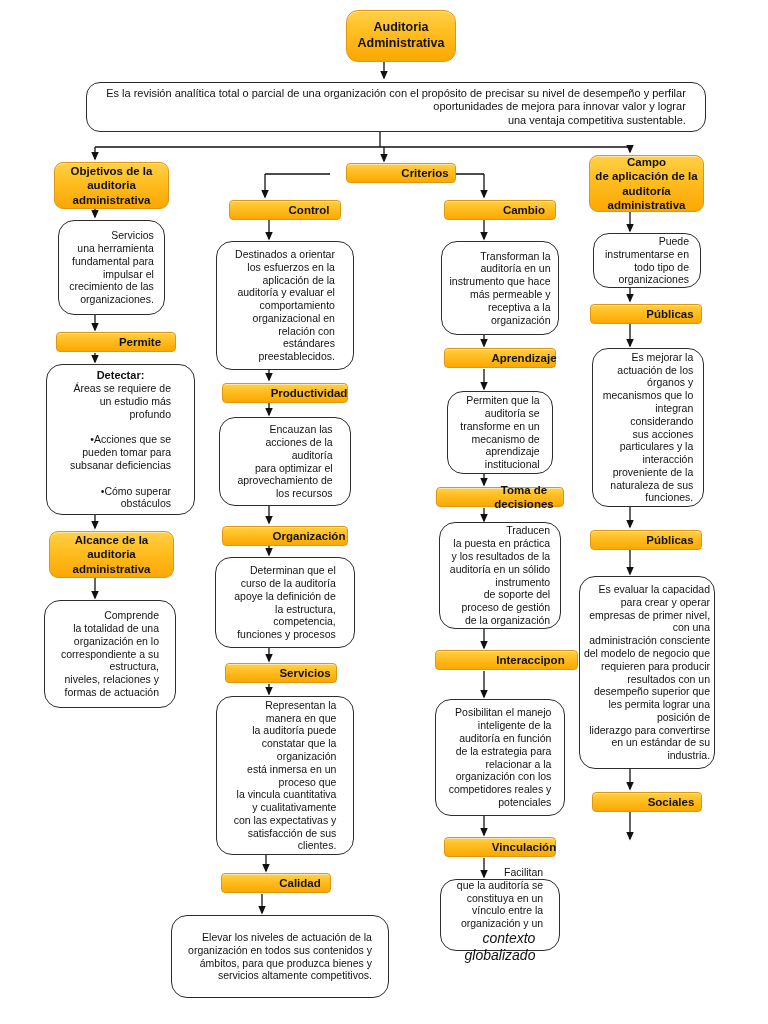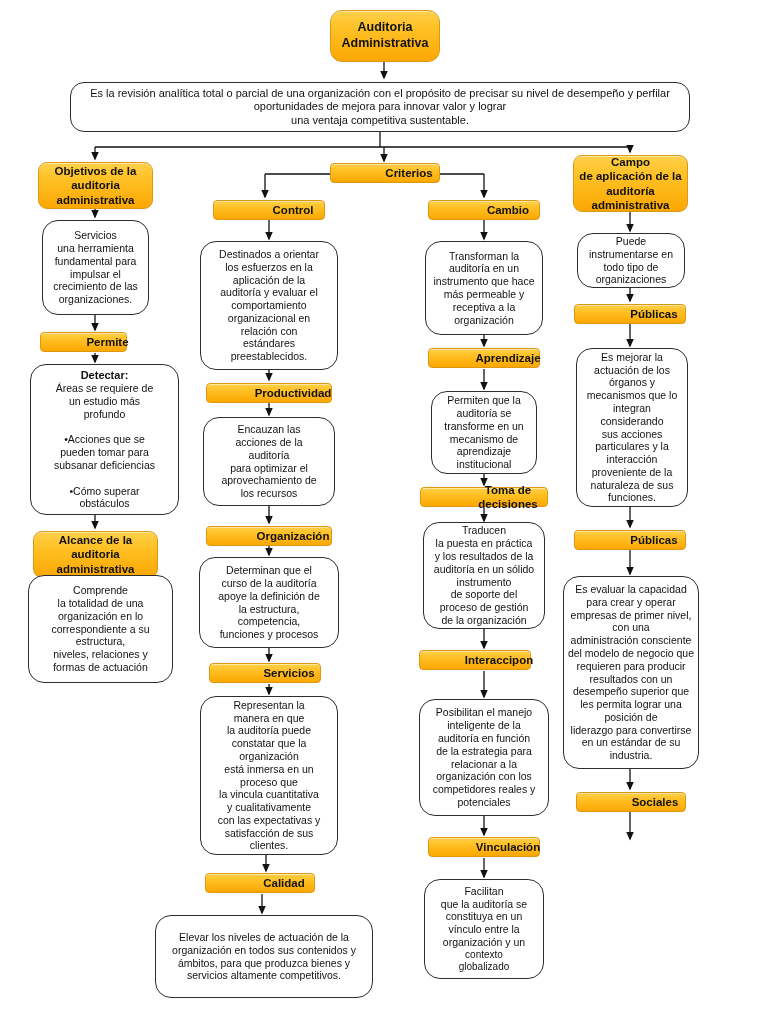--- a/index.html
+++ b/index.html
@@ -1,31 +1,31 @@
 <!DOCTYPE html>
 <html><head>
 <meta charset="utf-8">
 <style>
   html,body{margin:0;padding:0;background:#ffffff;}
   .canvas{position:relative;width:768px;height:1024px;background:#fff;overflow:hidden;
           font-family:"Liberation Sans",sans-serif;color:#111;}
   .connectors{position:absolute;left:0;top:0;pointer-events:none;}
   .node{position:absolute;box-sizing:border-box;display:flex;flex-direction:column;
         align-items:center;justify-content:center;text-align:center;
-        white-space:pre-line;line-height:1.22;}
+        white-space:pre-line;line-height:1.22;margin-left:16px;}
   .orange{background:linear-gradient(180deg,#ffd04a 0%,#ffc126 35%,#fba702 100%);
           border:1px solid #dd9710;font-weight:bold;font-size:11.5px;line-height:1.25;}
   .title{border-radius:12px;font-size:12.5px;box-shadow:inset 0 1px 0 rgba(255,255,255,.55);}
   .hdr{border-radius:9px;box-shadow:inset 0 1px 0 rgba(255,255,255,.5);}
   .lbl{border-radius:4px;height:20px;box-shadow:inset 0 1px 0 rgba(255,255,255,.5);padding-left:48px;}
   .white{background:#fff;border:1.4px solid #2d2d2d;border-radius:16px;
-         font-size:10.5px;padding:4px 3px;}
+         font-size:10.5px;padding:4px 3px;text-align:right;}
   .def{border-radius:14px;font-size:11px;}
   .wb-title{font-weight:bold;font-size:11px;}
-  .small-text{font-size:10px;}
+  .small-text{font-size:14px;font-style:italic;}
 </style>
 </head>
 <body>
 
 <div class="canvas">
 
   <svg class="connectors" width="768" height="1024">
     <defs>
       <marker id="arr" markerUnits="userSpaceOnUse" markerWidth="9" markerHeight="8" refX="7.5" refY="4" orient="auto">
         <path d="M0,0 L9,4 L0,8 Z" fill="#111"></path>
@@ -86,38 +86,38 @@
 
   <div class="node orange hdr" style="left:38px;top:162px;width:115px;height:47px">Objetivos de la
 auditoria
 administrativa</div>
   <div class="node white" style="left:42px;top:220px;width:107px;height:95px">Servicios
 una herramienta
 fundamental para
 impulsar el
 crecimiento de las
 organizaciones.</div>
-  <div class="node orange lbl" style="left:40px;top:332px;width:87px">Permite</div>
+  <div class="node orange lbl" style="left:40px;top:332px;width:120px">Permite</div>
   <div class="node white" style="left:30px;top:364px;width:149px;height:151px">
     <span class="wb-title">Detectar:</span>
     <span>Áreas se requiere de
 un estudio más
 profundo
 
 •Acciones que se
 pueden tomar para
 subsanar deficiencias
 
 •Cómo superar
 obstáculos</span>
   </div>
   <div class="node orange hdr" style="left:33px;top:531px;width:125px;height:47px">Alcance de la
 auditoria
 administrativa</div>
-  <div class="node white" style="left:28px;top:575px;width:145px;height:108px">Comprende
+  <div class="node white" style="left:28px;top:600px;width:132px;height:108px">Comprende
 la totalidad de una
 organización en lo
 correspondiente a su
 estructura,
 niveles, relaciones y
 formas de actuación</div>
 
   <div class="node orange lbl" style="left:330px;top:163px;width:110px">Criterios</div>
 
   <div class="node orange lbl" style="left:213px;top:200px;width:112px">Control</div>
@@ -179,31 +179,31 @@
 institucional</div>
   <div class="node orange lbl" style="left:420px;top:487px;width:128px">Toma de decisiones</div>
   <div class="node white" style="left:423px;top:522px;width:122px;height:107px">Traducen
 la puesta en práctica
 y los resultados de la
 auditoría en un sólido
 instrumento
 de soporte del
 proceso de gestión
 de la organización</div>
-  <div class="node orange lbl" style="left:419px;top:650px;width:112px">Interaccipon</div>
+  <div class="node orange lbl" style="left:419px;top:650px;width:143px">Interaccipon</div>
   <div class="node white" style="left:419px;top:699px;width:130px;height:117px">Posibilitan el manejo
 inteligente de la
 auditoría en función
 de la estrategia para
 relacionar a la
 organización con los
 competidores reales y
 potenciales</div>
   <div class="node orange lbl" style="left:428px;top:837px;width:112px">Vinculación</div>
-  <div class="node white" style="left:424px;top:879px;width:120px;height:100px">
+  <div class="node white" style="left:424px;top:879px;width:120px;height:72px">
     <span>Facilitan
 que la auditoría se
 constituya en un
 vínculo entre la
 organización y un</span>
     <span class="small-text">contexto
 globalizado</span>
   </div>
 
   <div class="node orange hdr" style="left:573px;top:155px;width:115px;height:57px">Campo

